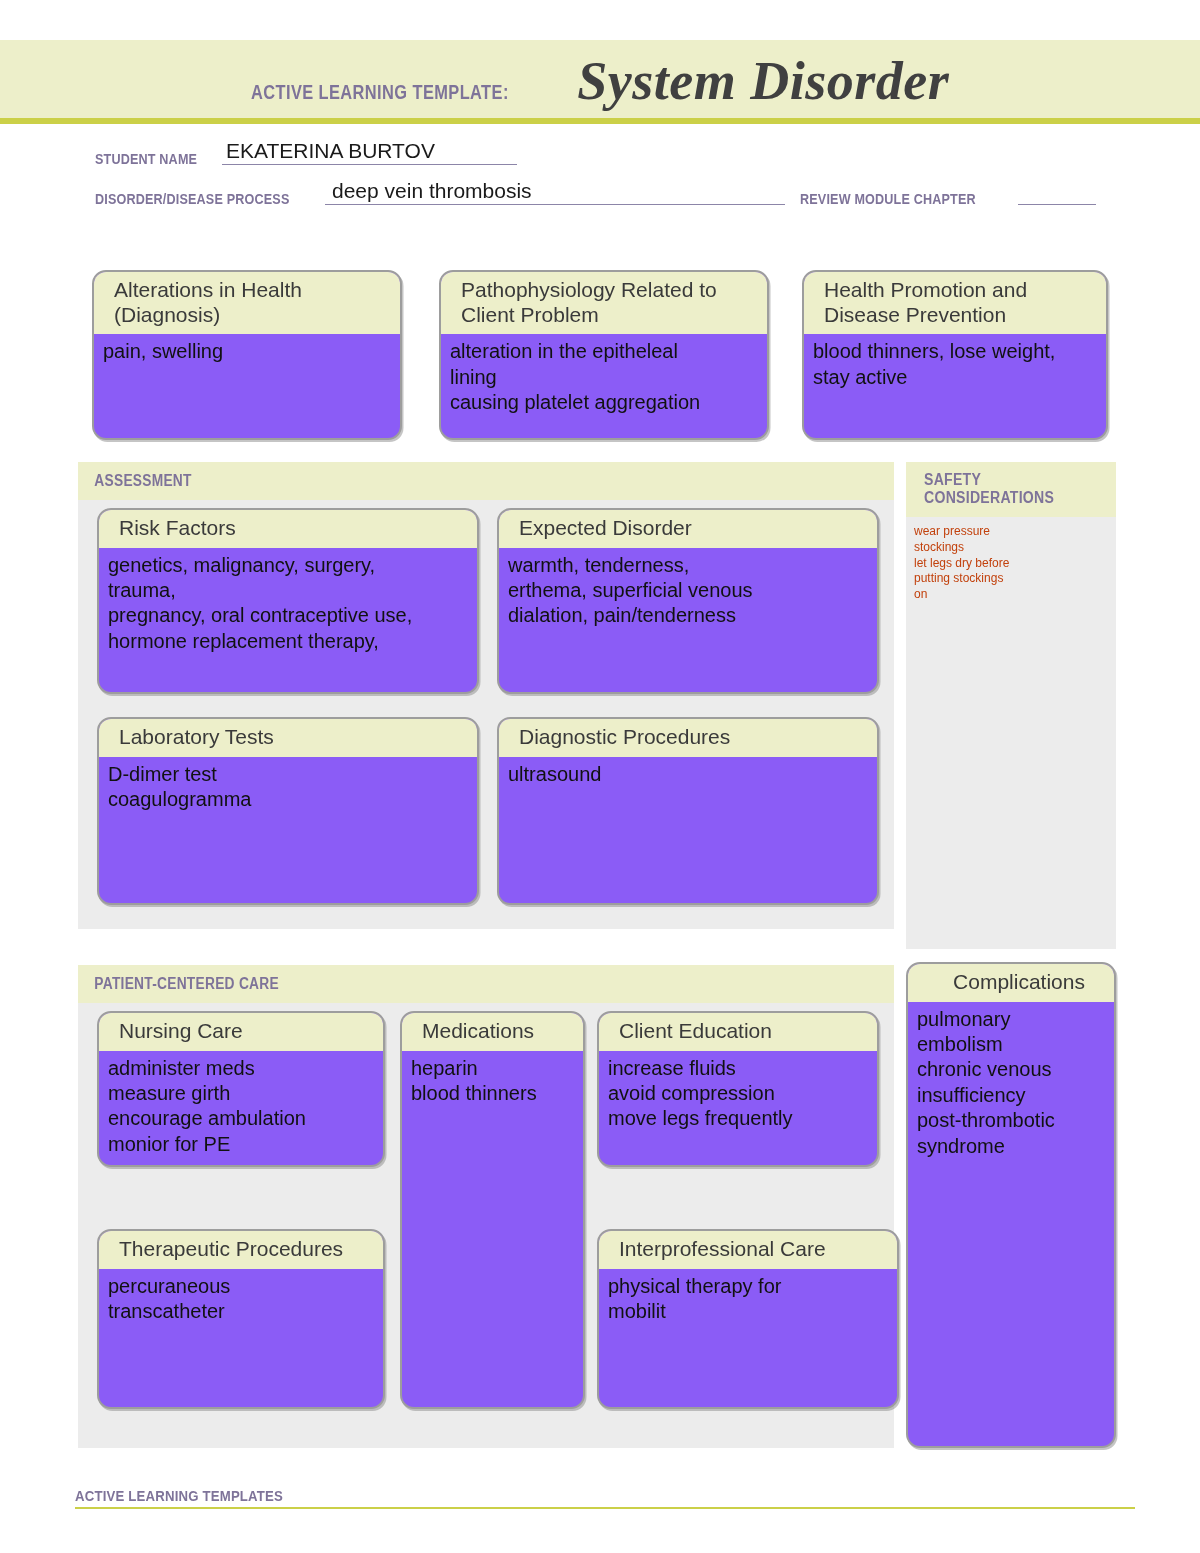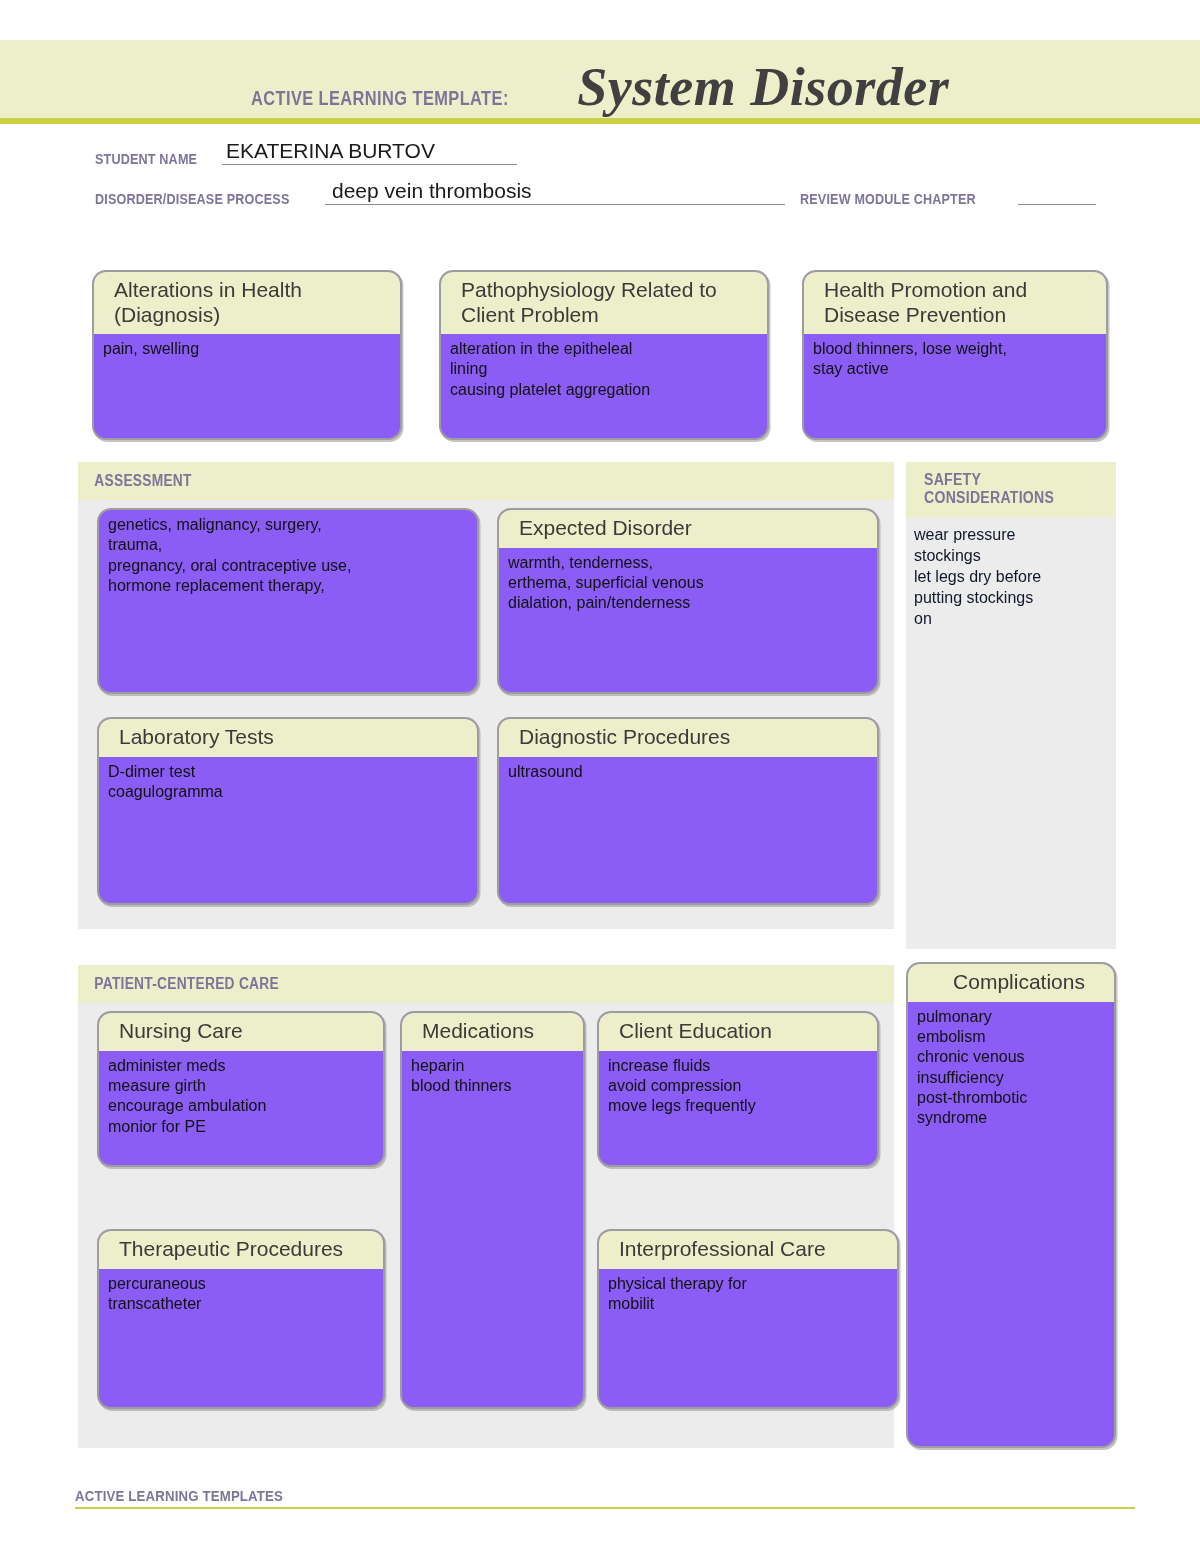--- a/index.html
+++ b/index.html
@@ -12,21 +12,21 @@
     overflow:hidden;
   }
 
   
   .banner {
     position:absolute; left:0; top:40px; width:1200px; height:84px;
     background:#edefca;
     border-bottom:6px solid #cbd048;
     display:flex; align-items:flex-end; justify-content:center;
   }
-  .banner-inner { display:flex; align-items:baseline; }
+  .banner-inner { display:flex; align-items:baseline; padding-bottom:6px; }
   .banner-kicker {
     font-family:"Liberation Sans", sans-serif;
     font-size:20px; font-weight:bold; letter-spacing:0.5px;
     color:#7e7399; transform:scaleX(0.82); transform-origin:left bottom;
     margin-right:-22px;
   }
   .banner-title {
     font-family:"Liberation Serif", serif;
     font-style:italic; font-size:54px; color:#404040;
     margin-left:34px; letter-spacing:0.5px;font-weight:bold;
@@ -58,21 +58,21 @@
     background:#8b5cf6; overflow:hidden;
     box-shadow:1.5px 2px 0 rgba(150,150,150,0.55);
   }
   .card > .card-hd {
     background:#edefca;
     font-size:21px; color:#3a3a3a;
     padding:6px 0 7px 20px; line-height:1.17;
     font-family:"Liberation Sans", sans-serif;
   }
   .card > .card-bd {
-    padding:5px 8px 6px 9px; font-size:16px; color:#111; line-height:1.27;
+    padding:5px 8px 6px 9px; font-size:20px; color:#111; line-height:1.27;
     white-space:pre-line;
   }
 
   
   .assess {
     position:absolute; left:78px; top:462px; width:816px; height:467px;
     background:#ececec;
   }
   .assess-hd {
     background:#edefca; height:38px; width:100%;
@@ -94,21 +94,21 @@
   
   .side-safety {
     position:absolute; left:906px; top:462px; width:210px; height:487px;
     background:#ececec;
   }
   .side-safety-hd {
     background:#edefca; padding:9px 0 10px 18px;
   }
   .side-safety-hd .sect-title { padding-left:0; transform:scaleX(0.88); }
   .side-safety-bd {
-    padding:7px 6px 0 8px; font-size:16px; color:#0f172a; line-height:1.32;
+    padding:7px 6px 0 8px; font-size:12px; color:#c2410c; line-height:1.32;
     white-space:pre-line;
   }
   .side-compl {
     position:absolute; left:906px; top:962px; width:210px; height:486px;
   }
 
   
   .footer { position:absolute; left:75px; top:1487px; width:1060px; }
   .footer-text {
     font-size:15px; font-weight:bold; color:#7e7399; letter-spacing:0.2px;
@@ -169,20 +169,21 @@
   </div>
 
 </div>
 
 <div class="assess">
   <div class="assess-hd">
     <span class="sect-title">ASSESSMENT</span>
   </div>
 
   <div class="card" style="position:absolute; left:19px; top:46px; width:382px; height:186px;">
+    <div class="card-hd">Risk Factors</div>
     <div class="card-bd">genetics, malignancy, surgery,
 trauma,
 pregnancy, oral contraceptive use,
 hormone replacement therapy,</div>
   </div>
 
   <div class="card" style="position:absolute; left:419px; top:46px; width:382px; height:186px;">
     <div class="card-hd">Expected Disorder</div>
     <div class="card-bd">warmth, tenderness,
 erthema, superficial venous

